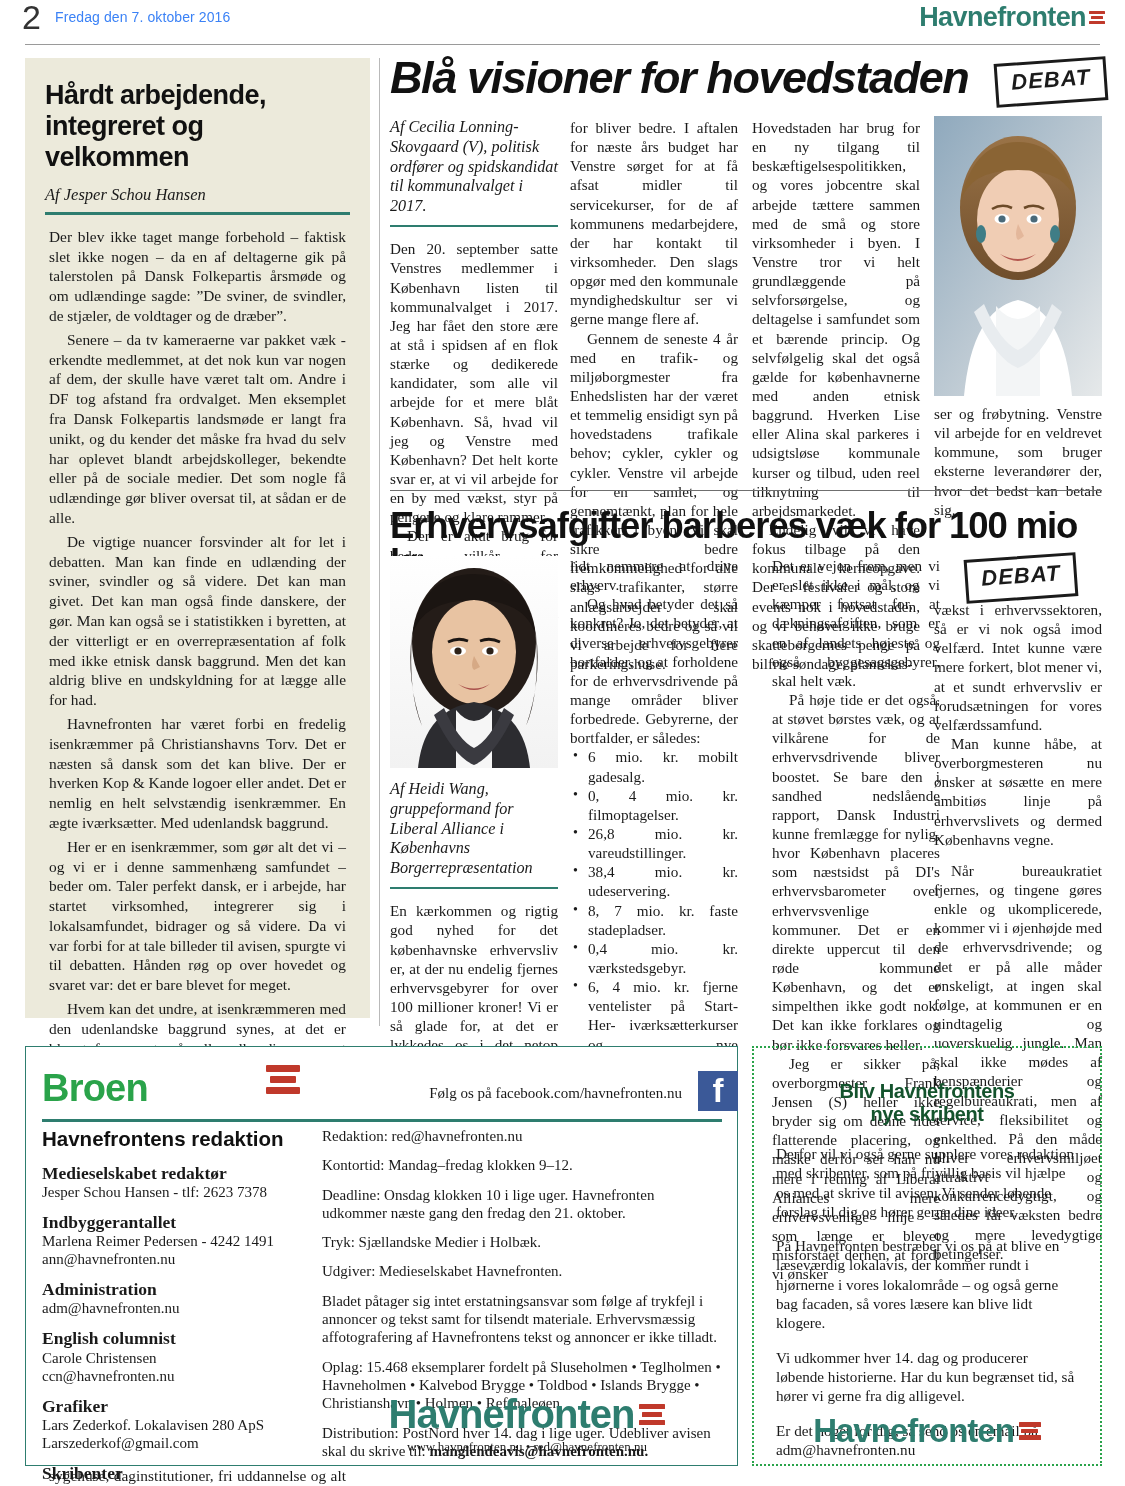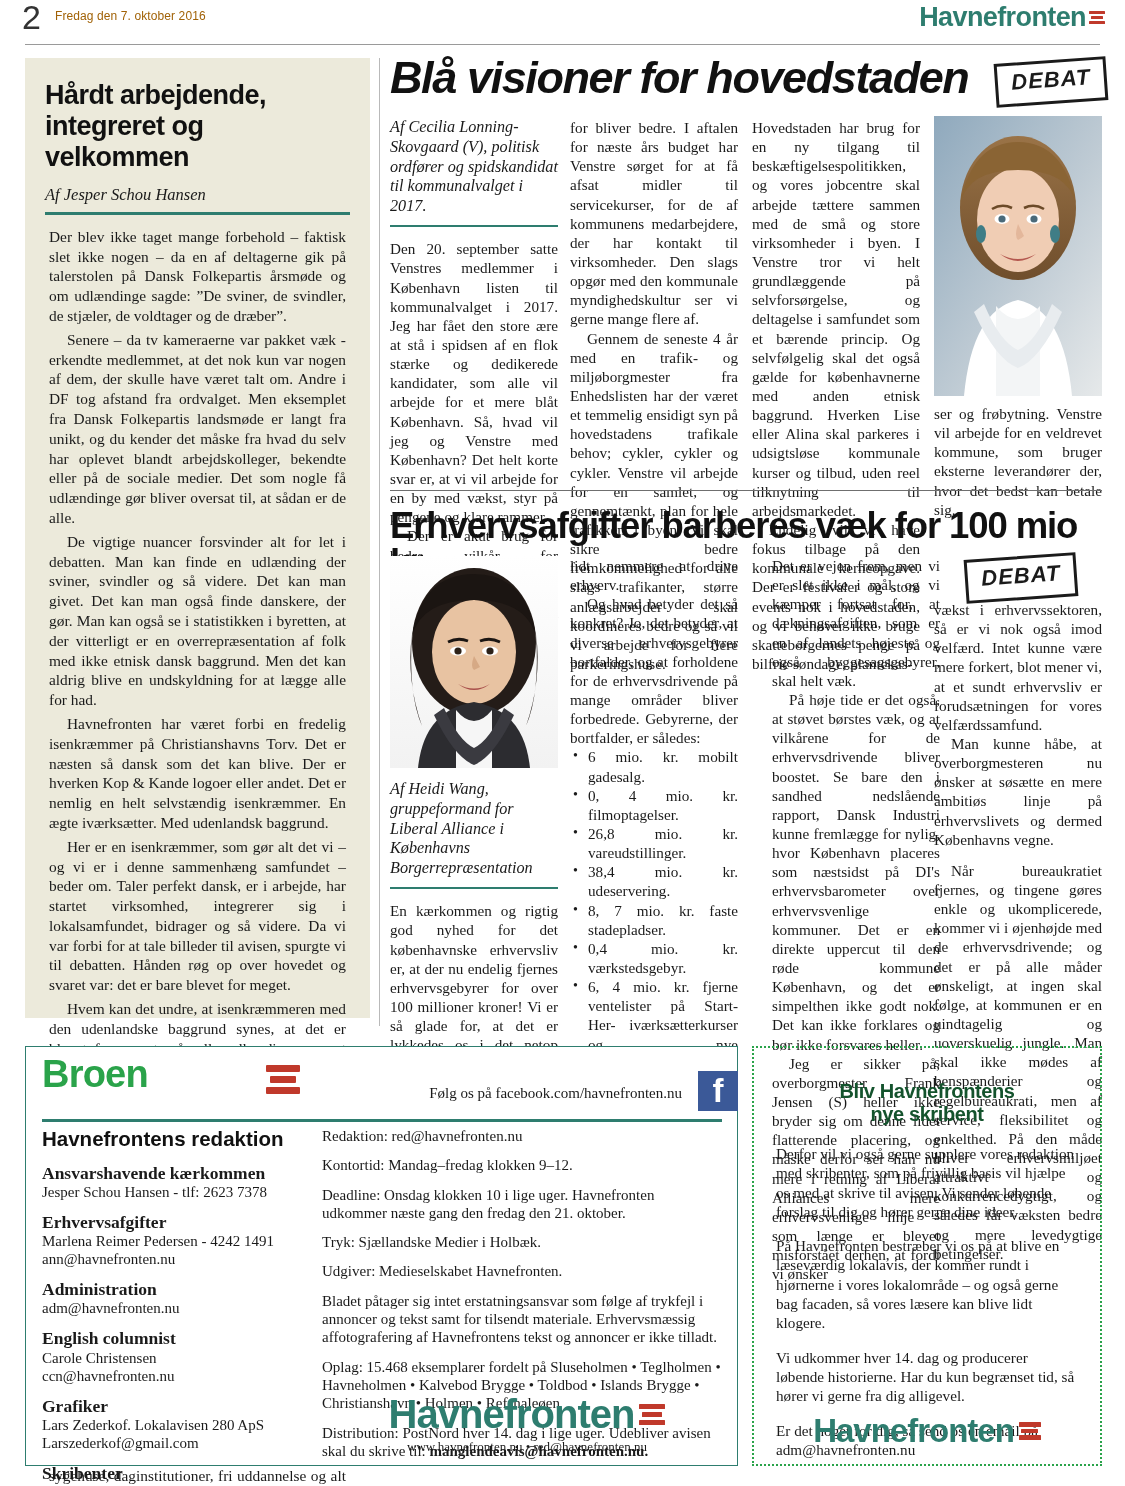--- a/index.html
+++ b/index.html
@@ -17,21 +17,21 @@
     position:absolute;left:0;top:0;width:1125px;height:44px;
   }
   .pg-num{
     position:absolute;left:22px;top:-2px;
     font-family:"Liberation Sans", sans-serif;
     font-size:34px;font-weight:300;color:#333;
   }
   .pg-date{
     position:absolute;left:55px;top:9px;
     font-family:"Liberation Sans", sans-serif;
-    font-size:12px;color:#a16207;letter-spacing:.1px;text-align:right;
+    font-size:14px;color:#3b82f6;letter-spacing:.1px;text-align:right;
   }
   .mast-logo{
     position:absolute;right:20px;top:2px;
     display:flex;align-items:center;gap:3px;
   }
   .mast-logo .word{
     font-family:"Liberation Sans", sans-serif;
     font-size:27px;font-weight:bold;color:#2e7d6f;letter-spacing:-.6px;
   }
   .flagmark{display:inline-block;width:16px;}
@@ -115,21 +115,21 @@
   ul.gebyr li:before{
     content:"\2022";position:absolute;left:-13px;top:0;font-size:14px;
   }
 
   
   .broen{
     position:absolute;left:25px;top:1046px;width:713px;height:420px;
     border:1.6px solid #2e7d6f;box-sizing:border-box;background:#fff;
   }
   .broen-title{
-    position:absolute;left:16px;top:6px;
+    position:absolute;left:16px;top:20px;
     font-family:"Liberation Sans", sans-serif;
     font-size:38px;font-weight:bold;color:#2aa34a;letter-spacing:-.8px;
   }
   .broen-flag{position:absolute;left:240px;top:14px;}
   .broen-flag i{display:block;background:#c0392b;height:7px;margin:4px 0;border-radius:1px;}
   .broen-flag i.b1{width:34px;}
   .broen-flag i.b2{width:26px;margin-left:4px;}
   .broen-flag i.b3{width:34px;}
   .fb-line{
     position:absolute;left:306px;top:38px;width:350px;text-align:right;
@@ -364,25 +364,25 @@
         <i class="b2"></i>
         <i class="b3"></i>
       </div>
     <div class="fb-line">Følg os på facebook.com/havnefronten.nu</div>
     <div class="fb-icon">f</div>
     <div class="broen-hr"></div>
 
     <div class="broen-left">
       <div class="broen-h2">Havnefrontens redaktion</div>
       <div class="cgroup">
-        <div class="lbl">Ansvarshavende kærkommen</div>
+        <div class="lbl">Medieselskabet redaktør</div>
         <div class="val" style="white-space:pre-line">Jesper Schou Hansen - tlf: 2623 7378</div>
       </div>
       <div class="cgroup">
-        <div class="lbl">Erhvervsafgifter</div>
+        <div class="lbl">Indbyggerantallet</div>
         <div class="val" style="white-space:pre-line">Marlena Reimer Pedersen - 4242 1491
 ann@havnefronten.nu</div>
       </div>
       <div class="cgroup">
         <div class="lbl">Administration</div>
         <div class="val" style="white-space:pre-line">adm@havnefronten.nu</div>
       </div>
       <div class="cgroup">
         <div class="lbl">English columnist</div>
         <div class="val" style="white-space:pre-line">Carole Christensen

